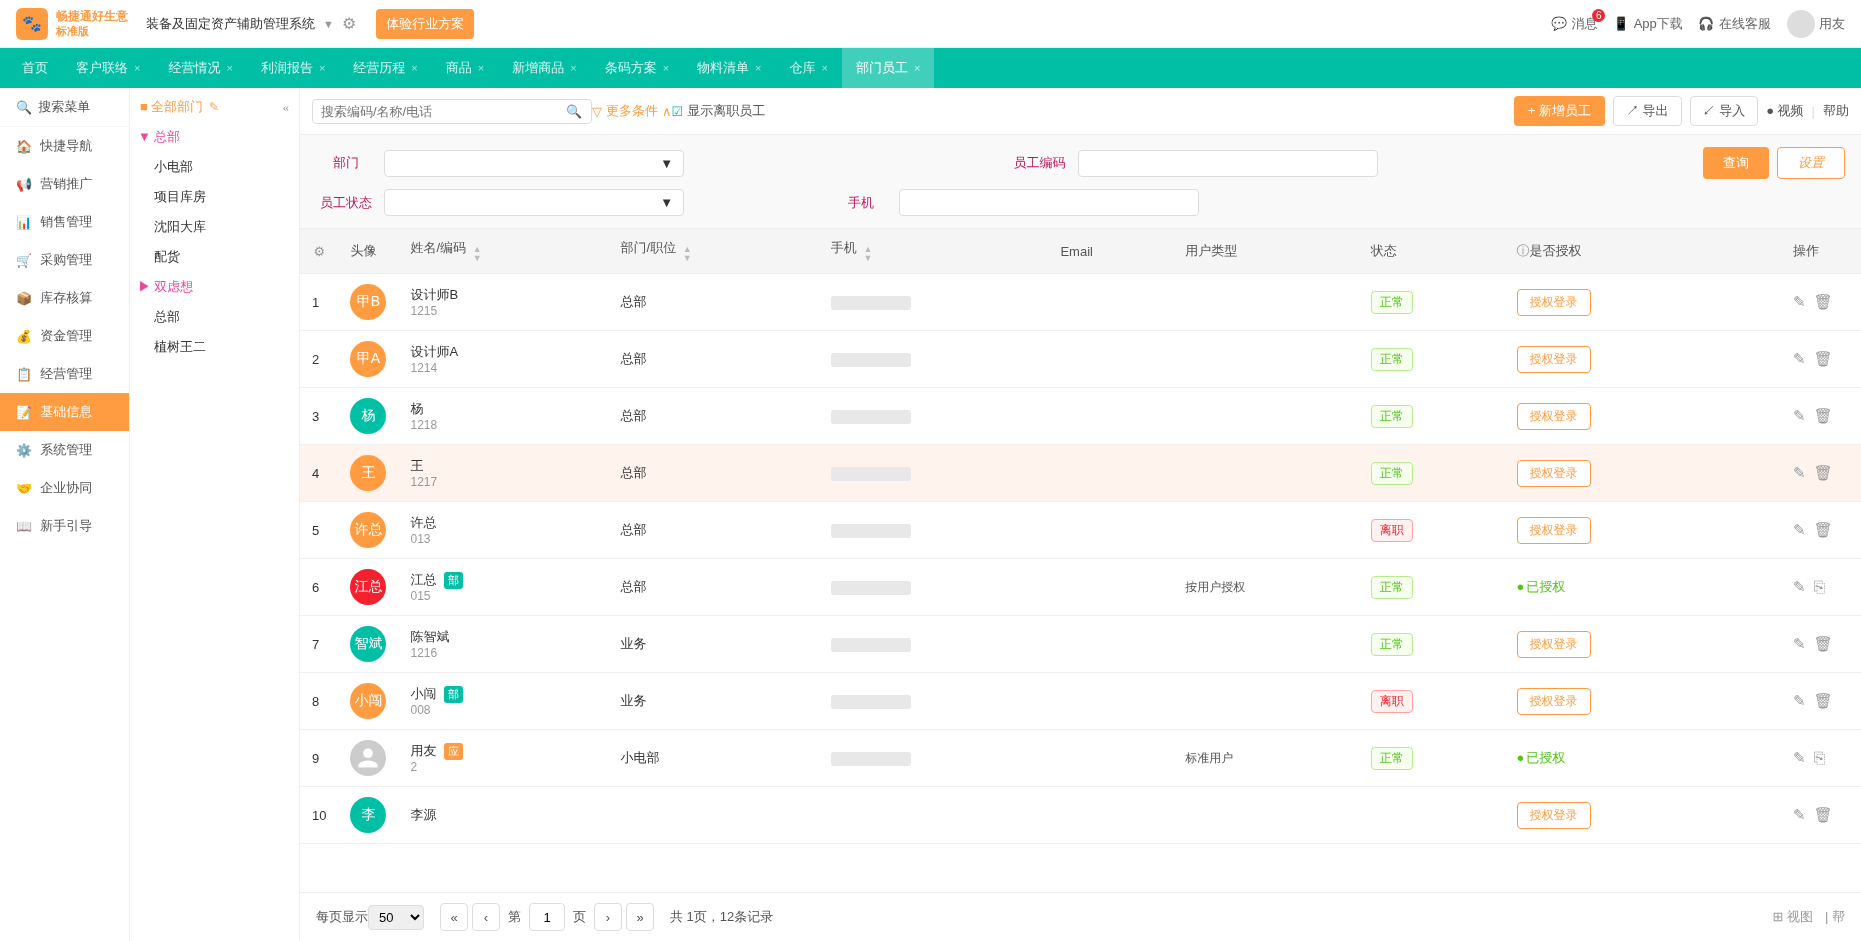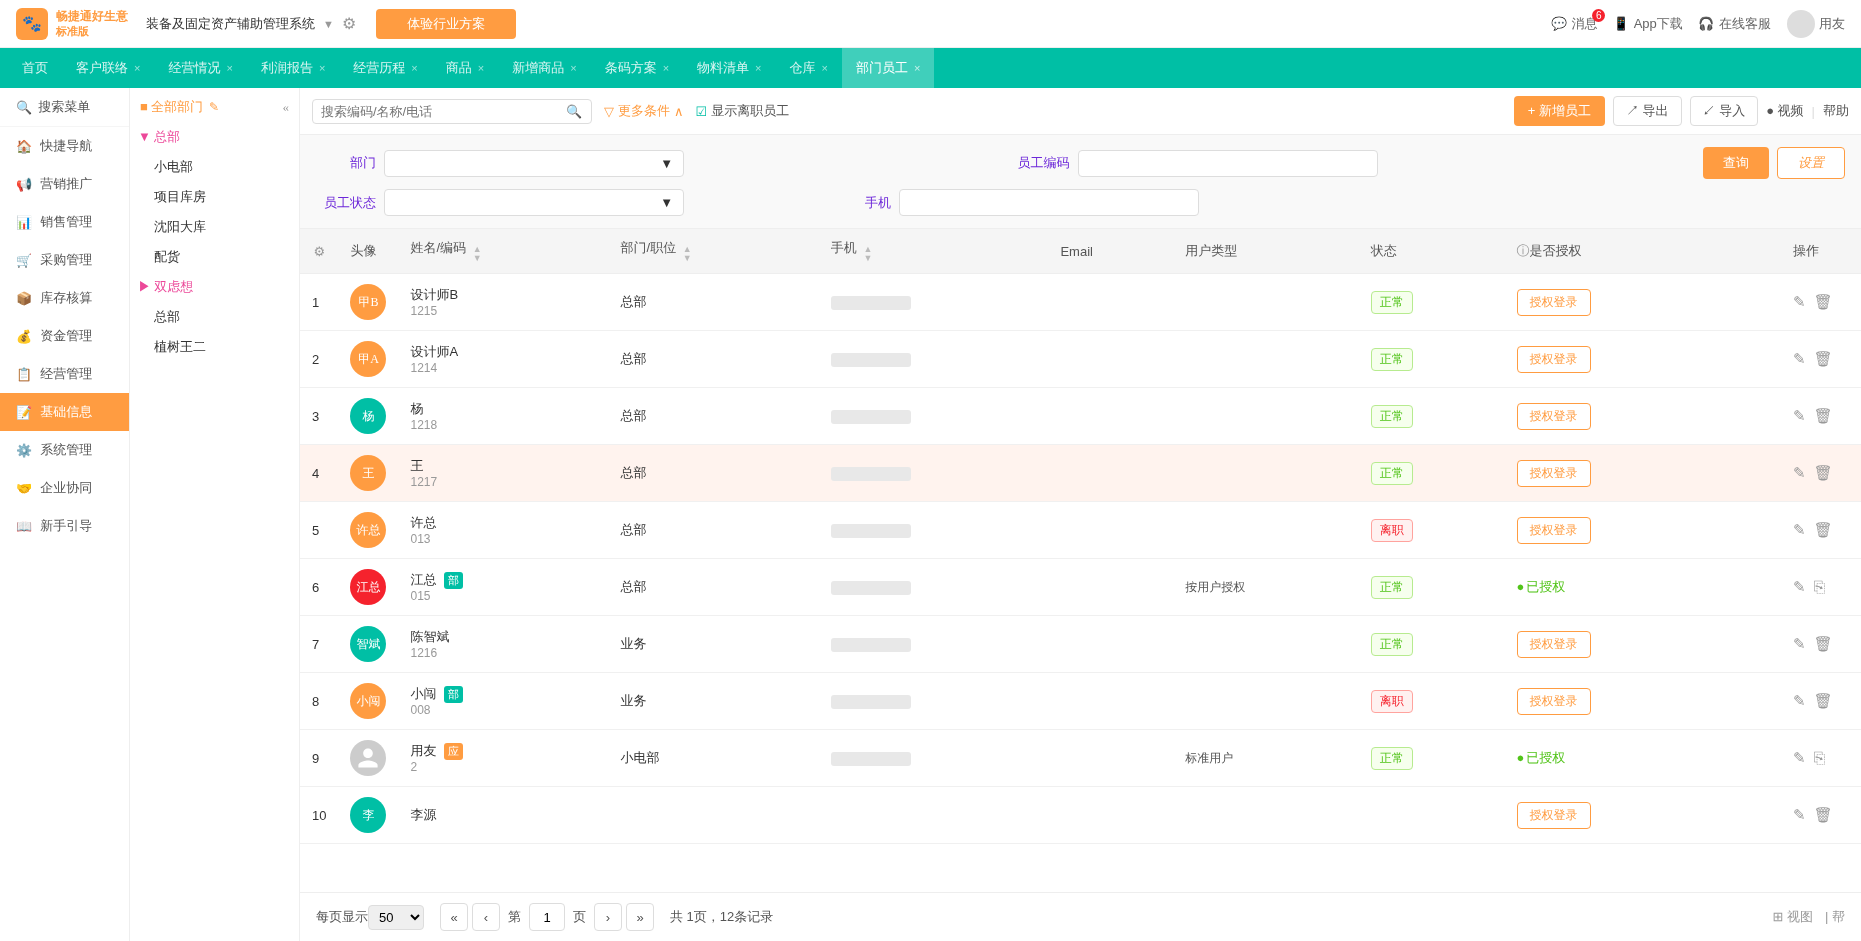--- a/index.html
+++ b/index.html
@@ -7,21 +7,21 @@
     
     
     .top-bar { display: flex; align-items: center; background: #fff; height: 48px; padding: 0 16px; border-bottom: 1px solid #eee; }
     .logo-area { display: flex; align-items: center; width: 130px; }
     .logo-icon { width: 32px; height: 32px; background: #ff9c41; border-radius: 6px; display: flex; align-items: center; justify-content: center; color: white; font-size: 16px; margin-right: 8px; }
     .logo-text { font-size: 12px; color: #ff9c41; font-weight: bold; line-height: 1.3; }
     .system-title { flex: 1; display: flex; align-items: center; gap: 8px; font-size: 13px; color: #333; }
     .system-title .title-text { font-weight: 500; }
     .dropdown-arrow { color: #999; font-size: 11px; cursor: pointer; }
     .gear-btn { color: #999; font-size: 16px; cursor: pointer; margin-right: 12px; }
-    .try-btn { background: #ff9c41; color: white; border: none; border-radius: 4px; padding: 6px 31px; font-size: 13px; cursor: pointer; }
+    .try-btn { background: #ff9c41; color: white; border: none; border-radius: 4px; padding: 6px 10px; font-size: 13px; cursor: pointer; }
     .top-right { display: flex; align-items: center; gap: 16px; margin-left: auto; }
     .top-right-item { display: flex; align-items: center; gap: 4px; color: #666; cursor: pointer; font-size: 13px; position: relative; }
     .badge { background: #f5222d; color: white; border-radius: 8px; font-size: 10px; padding: 1px 4px; position: absolute; top: -6px; right: -8px; }
     .user-avatar-small { width: 28px; height: 28px; background: #ddd; border-radius: 50%; }
 
     
     .nav-tabs { background: #00bfa5; display: flex; align-items: center; height: 40px; padding: 0 8px; }
     .nav-tab { color: rgba(255,255,255,0.85); padding: 10px 14px; height: 40px; display: flex; align-items: center; cursor: pointer; font-size: 13px; white-space: nowrap; }
     .nav-tab.active { background: rgba(255,255,255,0.25); color: white; font-weight: 500; }
     .nav-tab .close-x { margin-left: 6px; font-size: 11px; opacity: 0.7; }
@@ -44,50 +44,50 @@
     .dept-tree-header .edit-icon { margin-left: 6px; font-size: 12px; cursor: pointer; }
     .dept-tree-header .collapse-icon { margin-left: auto; cursor: pointer; color: #999; }
     .dept-node { padding: 6px 10px 6px 16px; font-size: 13px; cursor: pointer; color: #333; }
     .dept-node.parent { padding-left: 8px; color: #ec4899; }
     .dept-node.child { padding-left: 24px; }
 
     
     .employee-list { flex: 1; background: white; overflow: hidden; display: flex; flex-direction: column; }
     
     
-    .filter-bar { display: flex; align-items: center; gap: 12px; padding: 8px 12px; border-bottom: 1px solid #eee; background: white; }
+    .filter-bar { display: flex; align-items: center; gap: 0; padding: 8px 12px; border-bottom: 1px solid #eee; background: white; }
     .search-input-box { display: flex; align-items: center; border: 1px solid #ddd; border-radius: 4px; padding: 4px 8px; flex: 1; max-width: 280px; }
     .search-input-box input { border: none; outline: none; font-size: 13px; width: 100%; }
     .more-filter { display: flex; align-items: center; gap: 4px; color: #ff9c41; cursor: pointer; font-size: 13px; }
     .show-former { display: flex; align-items: center; gap: 4px; color: #555; cursor: pointer; font-size: 13px; }
     .show-former .checkbox-checked { color: #00bfa5; }
     .action-btns { margin-left: auto; display: flex; align-items: center; gap: 8px; }
     .btn-add { background: #ff9c41; color: white; border: none; border-radius: 4px; padding: 6px 14px; font-size: 13px; cursor: pointer; display: flex; align-items: center; gap: 4px; }
     .btn-outline { background: white; color: #555; border: 1px solid #ddd; border-radius: 4px; padding: 5px 12px; font-size: 13px; cursor: pointer; display: flex; align-items: center; gap: 4px; }
     .btn-text { background: none; border: none; color: #555; font-size: 13px; cursor: pointer; }
 
     
     .advanced-filter { background: #f9f9f9; border-bottom: 1px solid #eee; padding: 12px 16px; }
     .filter-row { display: flex; align-items: center; gap: 16px; margin-bottom: 10px; }
     .filter-row:last-child { margin-bottom: 0; }
     .filter-item { display: flex; align-items: center; gap: 8px; flex: 1; }
-    .filter-label { font-size: 13px; color: #6d28d9; white-space: nowrap; width: 60px; text-align: right; }
+    .filter-label { font-size: 13px; color: #be185d; white-space: nowrap; width: 60px; text-align: center; }
     .filter-select { flex: 1; border: 1px solid #ddd; border-radius: 4px; padding: 5px 10px; font-size: 13px; background: white; display: flex; align-items: center; justify-content: space-between; cursor: pointer; max-width: 300px; }
     .filter-input { flex: 1; border: 1px solid #ddd; border-radius: 4px; padding: 5px 10px; font-size: 13px; background: white; max-width: 300px; }
     .filter-actions { display: flex; gap: 8px; margin-left: auto; }
     .btn-query { background: #ff9c41; color: white; border: none; border-radius: 4px; padding: 6px 20px; font-size: 13px; cursor: pointer; }
     .btn-set { background: white; color: #ff9c41; border: 1px solid #ff9c41; border-radius: 4px; padding: 6px 20px; font-size: 13px; cursor: pointer; font-style: italic; }
 
     
     .table-container { flex: 1; overflow-y: auto; }
     table { width: 100%; border-collapse: collapse; }
     th { background: #f5f5f5; padding: 10px 12px; text-align: left; font-size: 13px; color: #555; font-weight: 500; border-bottom: 1px solid #eee; white-space: nowrap; }
     td { padding: 10px 12px; border-bottom: 1px solid #f0f0f0; font-size: 13px; color: #333; vertical-align: middle; }
     tr.highlighted td { background: #fff3ee; }
-    .avatar-circle { width: 36px; height: 36px; border-radius: 50%; display: flex; align-items: center; justify-content: center; color: white; font-size: 12px; font-weight: 500; font-family: Liberation Serif, serif; }
+    .avatar-circle { width: 36px; height: 36px; border-radius: 50%; display: flex; align-items: center; justify-content: center; color: white; font-size: 14px; font-weight: 500; }
     .status-normal { color: #52c41a; font-size: 12px; background: #f6ffed; border: 1px solid #b7eb8f; border-radius: 4px; padding: 2px 8px; display: inline-block; }
     .status-resigned { color: #f5222d; font-size: 12px; background: #fff1f0; border: 1px solid #ffa39e; border-radius: 4px; padding: 2px 8px; display: inline-block; }
     .btn-auth { border: 1px solid #ff9c41; color: #ff9c41; background: white; border-radius: 4px; padding: 4px 12px; font-size: 12px; cursor: pointer; }
     .already-auth { color: #52c41a; font-size: 13px; }
     .dot-green { color: #52c41a; margin-right: 2px; }
     .op-icons { display: flex; align-items: center; gap: 8px; color: #999; }
     .op-icon { cursor: pointer; font-size: 15px; }
     .user-type-tag { color: #555; font-size: 12px; }
     .dept-tag { display: inline-block; background: #00bfa5; color: white; font-size: 11px; padding: 1px 4px; border-radius: 3px; margin-left: 4px; }
     .dept-tag-orange { display: inline-block; background: #ff9c41; color: white; font-size: 11px; padding: 1px 4px; border-radius: 3px; margin-left: 4px; }

